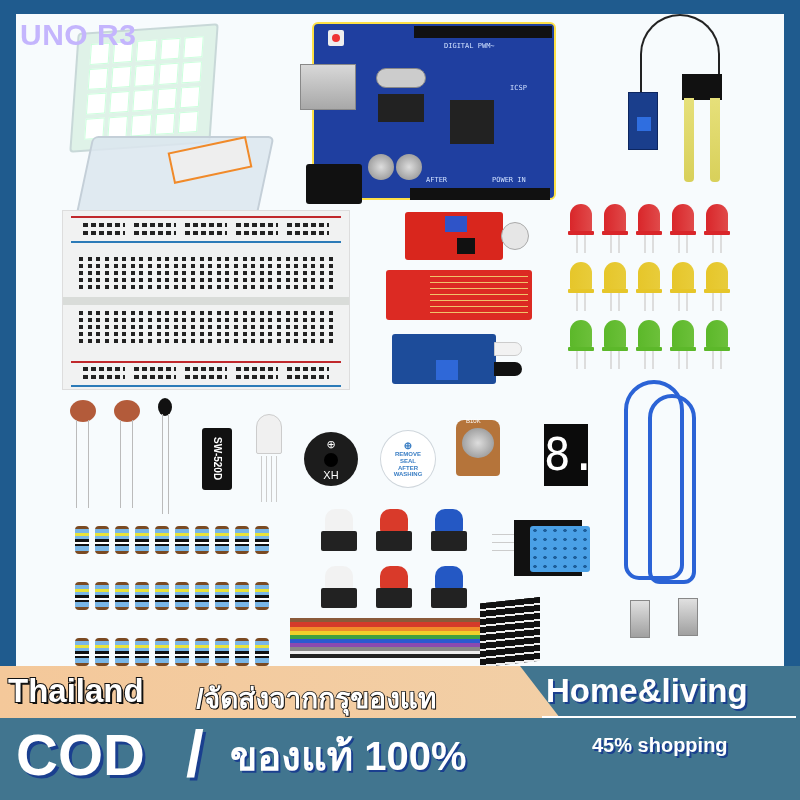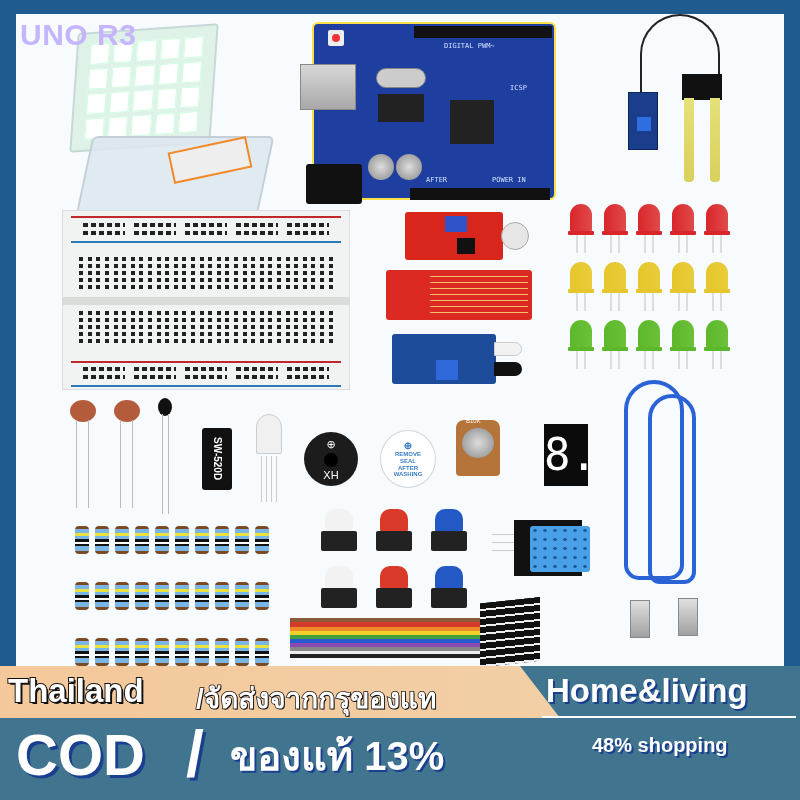--- a/index.html
+++ b/index.html
@@ -762,14 +762,14 @@
 </div>
 
 <div class="banner"></div>
 <div class="banner-orange"></div>
 <div class="abs txt-thailand">Thailand</div>
 <div class="abs txt-bkk">/จัดส่งจากกรุของแท</div>
 <div class="abs txt-home">Home&amp;living</div>
 <div class="abs home-line"></div>
 <div class="abs txt-cod">COD</div>
 <div class="abs txt-slash">/</div>
-<div class="abs txt-genuine">ของแท้ 13%</div>
-<div class="abs txt-shop">48% shopping</div>
+<div class="abs txt-genuine">ของแท้ 100%</div>
+<div class="abs txt-shop">45% shopping</div>
 
 </body></html>

